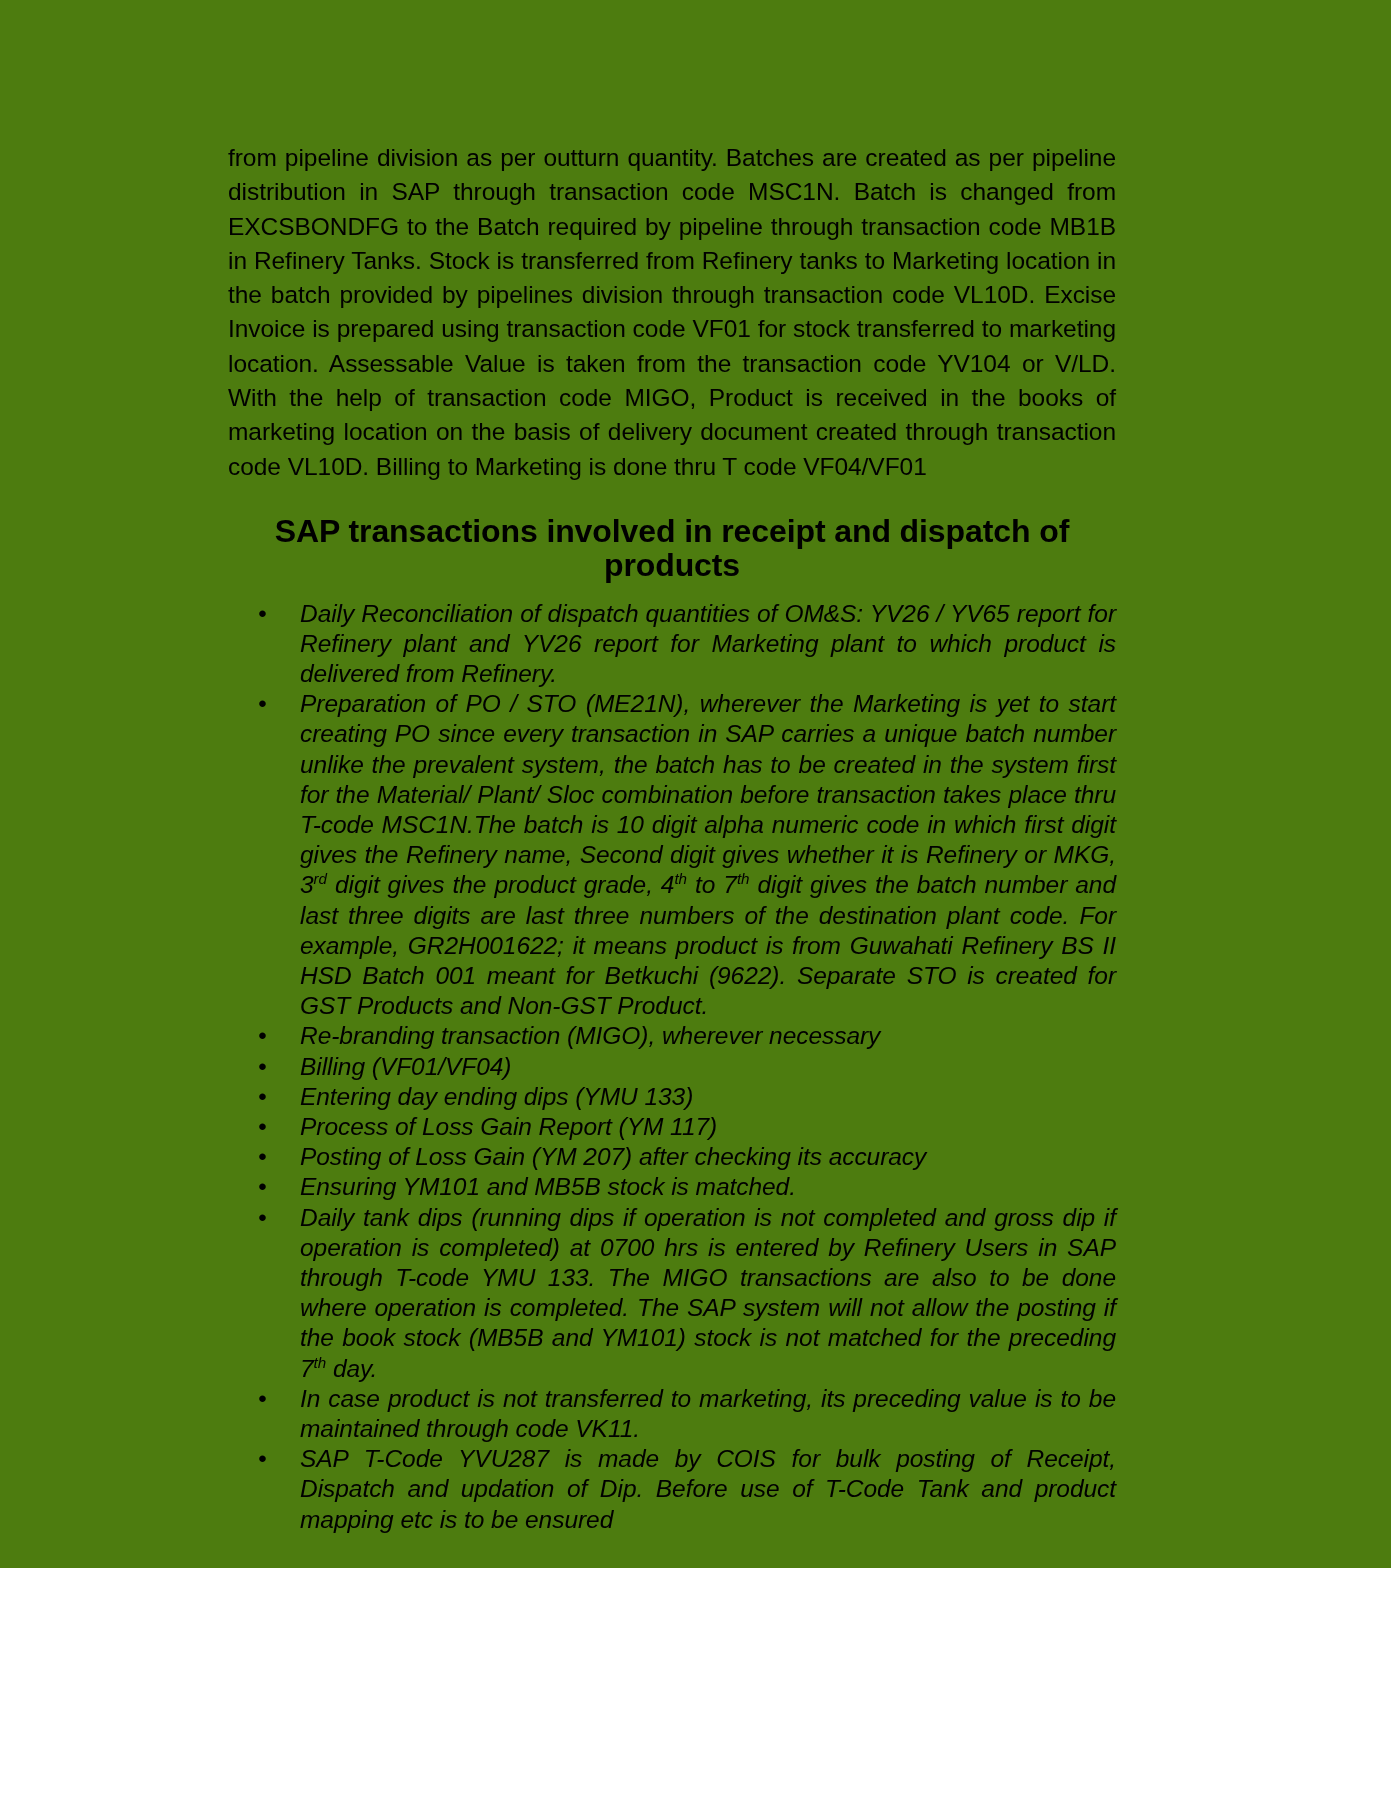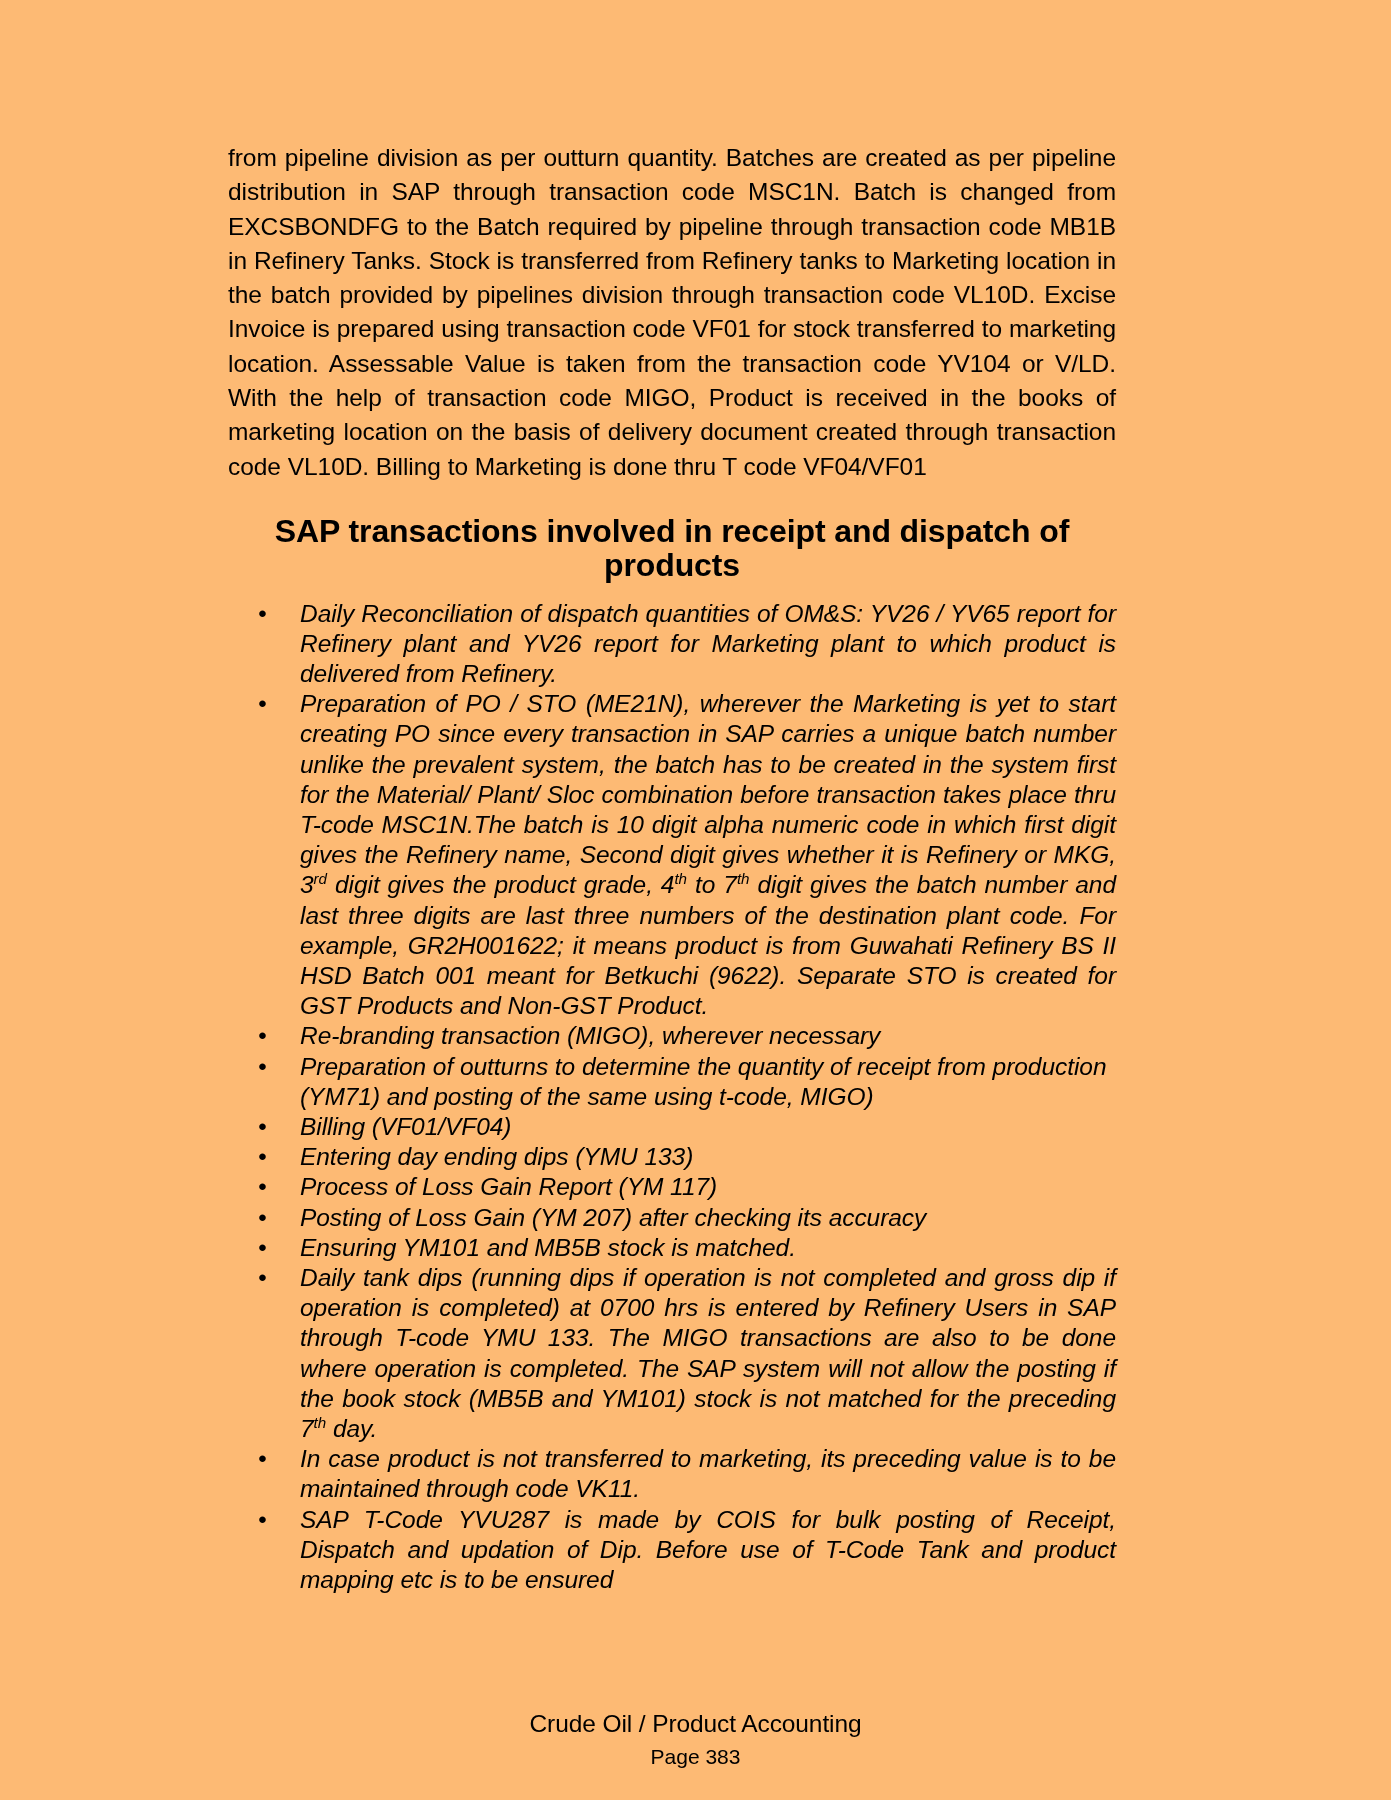--- a/index.html
+++ b/index.html
@@ -7,23 +7,23 @@
     padding: 0;
     background: #ffffff;
   }
   body {
     font-family: "Liberation Sans", sans-serif;
     color: #000000;
   }
   .page {
     position: relative;
     width: 1391px;
-    height: 1800px;
+    height: 1568px;
     margin: 0 auto;
-    background: #fdba74;
+    background: #4d7c0f;
     box-sizing: border-box;
     overflow: hidden;
   }
   .content {
     position: absolute;
     left: 228px;
     top: 141px;
     width: 888px;
   }
   p.para {
@@ -111,23 +111,20 @@
 
       <li>
         <span>Preparation of PO / STO (ME21N), wherever the Marketing is yet to start creating PO since every transaction in SAP carries a unique batch number unlike the prevalent system, the batch has to be created in the system first for the Material/ Plant/ Sloc combination before transaction takes place thru T-code MSC1N.The batch is 10 digit alpha numeric code in which first digit gives the Refinery name, Second digit gives whether it is Refinery or MKG, 3</span><sup>rd</sup><span> digit gives the product grade, 4</span><sup>th</sup><span> to 7</span><sup>th</sup><span> digit gives the batch number and last three digits are last three numbers of the destination plant code. For example, GR2H001622; it means product is from Guwahati Refinery BS II HSD Batch 001 meant for Betkuchi (9622). Separate STO is created for GST Products and Non-GST Product.</span>
       </li>
 
       <li class="nojust">
         <span>Re-branding transaction (MIGO), wherever necessary</span>
       </li>
 
 
-      <li class="nojust">
-        <span>Preparation of outturns to determine the quantity of receipt from production (YM71) and posting of the same using t-code, MIGO)</span>
-      </li>
 
       <li class="nojust">
         <span>Billing (VF01/VF04)</span>
       </li>
 
       <li class="nojust">
         <span>Entering day ending dips (YMU 133)</span>
       </li>
 
       <li class="nojust">

